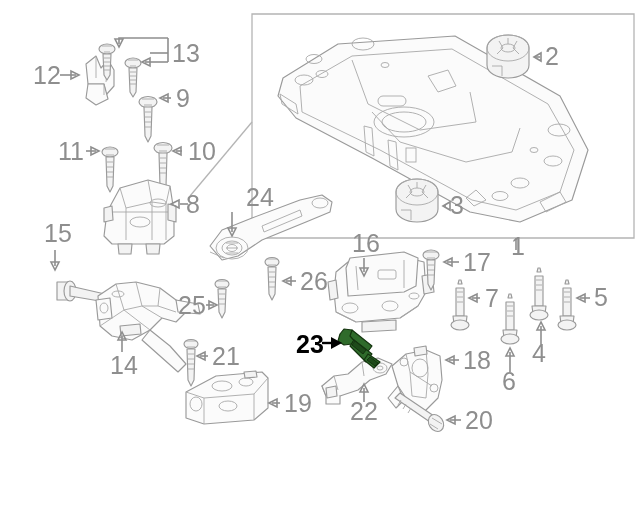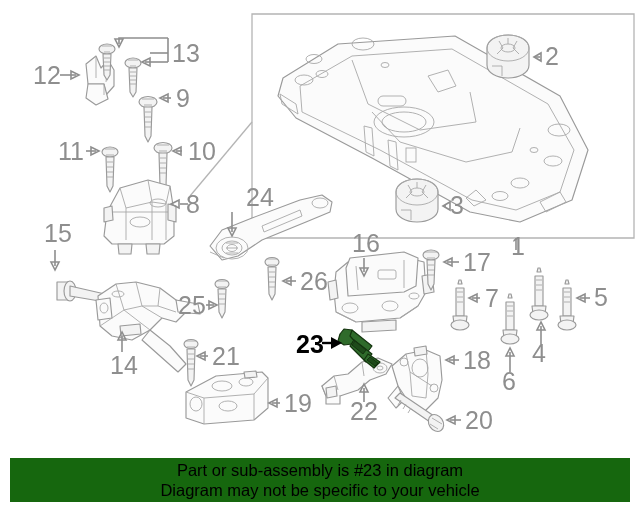--- a/index.html
+++ b/index.html
@@ -438,18 +438,14 @@
     <text class="callout" x="465" y="429">20</text>
     <text class="callout" x="212" y="365">21</text>
     <text class="callout" x="350" y="420">22</text>
     <text class="callout hl" x="296" y="353" font-size="27">23</text>
     <text class="callout" x="246" y="206">24</text>
     <text class="callout" x="178" y="314">25</text>
     <text class="callout" x="300" y="290">26</text>
 
   </svg>
 
-  <div id="banner">
-    <div>Part or sub-assembly is #23 in diagram</div>
-    <div>Diagram may not be specific to your vehicle</div>
-  </div>
 
 </div>
 
 </body></html>

